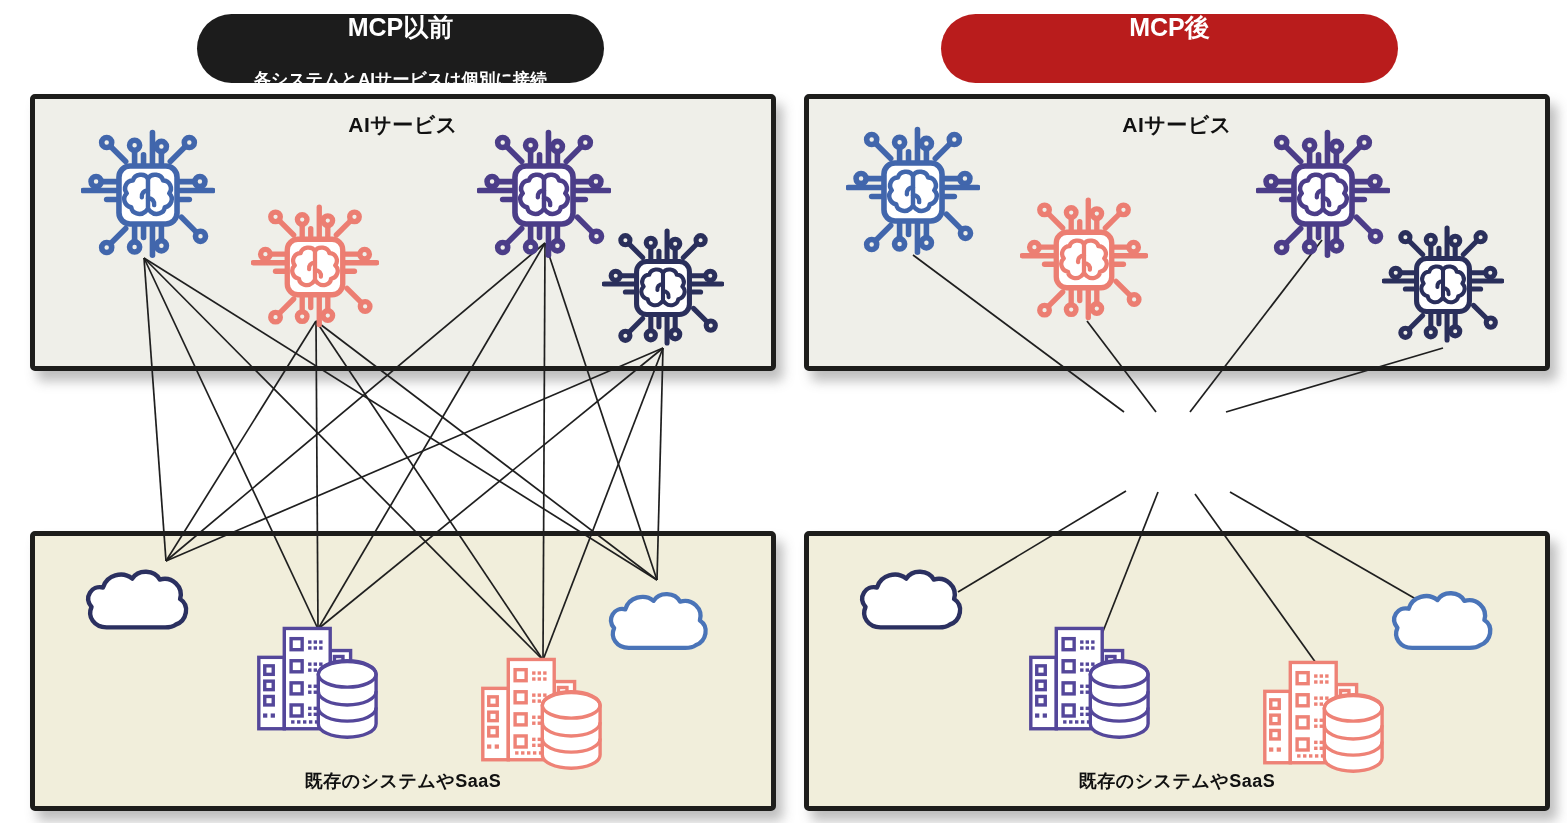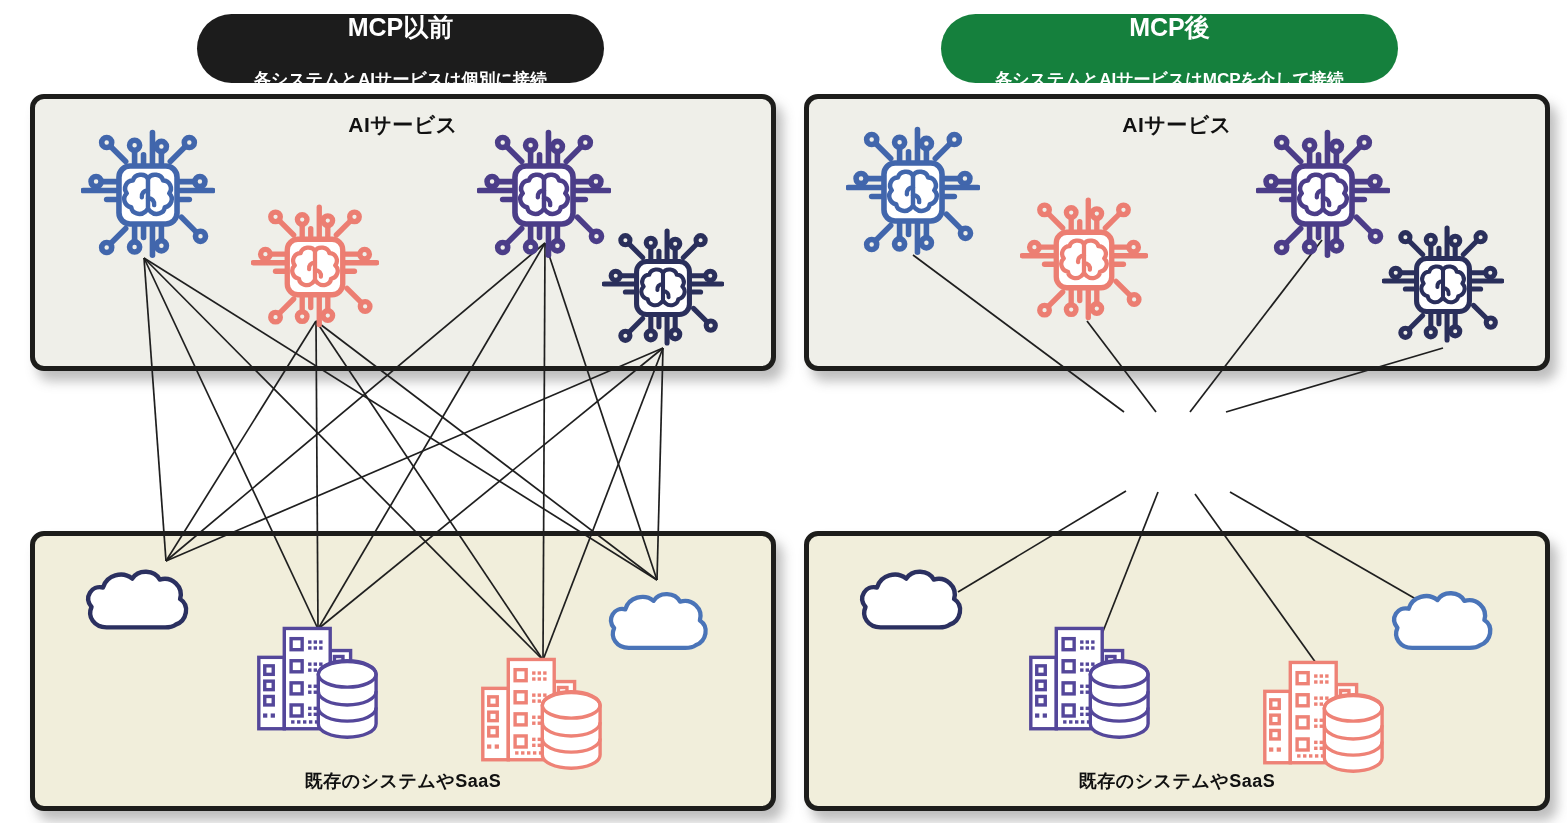--- a/index.html
+++ b/index.html
@@ -4,21 +4,21 @@
 <style>
   html,body{margin:0;padding:0;background:#ffffff;}
   .canvas{
     position:relative;width:1567px;height:823px;overflow:hidden;
     font-family:"Liberation Sans","DejaVu Sans",sans-serif;
     background:#ffffff;
   }
   
   .box{
     position:absolute;box-sizing:border-box;z-index:1;
-    border:5px solid #1d1d1b;border-radius:14px;
+    border:5px solid #1d1d1b;border-radius:5px;
     box-shadow:7px 10px 12px rgba(70,70,70,.35);
   }
   .box-label{
     position:absolute;left:0;width:100%;text-align:center;
     font-weight:bold;color:#111;letter-spacing:.5px;
   }
   .box-label.top{top:12px;font-size:21px;}
   .box-label.bottom{bottom:13px;font-size:18px;}
   
   .badge{
@@ -200,23 +200,22 @@
       <line x1="1126" y1="491" x2="958" y2="592" stroke="#1f1f1f"></line>
       <line x1="1158" y1="492" x2="1100" y2="639" stroke="#1f1f1f"></line>
       <line x1="1195" y1="494" x2="1316" y2="663" stroke="#1f1f1f"></line>
       <line x1="1230" y1="492" x2="1428" y2="606" stroke="#1f1f1f"></line>
     </svg>
 
   <div class="badge" style="left: 197px; top: 14px; width: 407px; height: 69px; background: rgb(28, 28, 28);">
     <div class="badge-title">MCP以前</div>
     <div class="badge-sub">各システムとAIサービスは個別に接続</div>
   </div>
-  <div class="badge" style="left: 941px; top: 14px; width: 457px; height: 69px; background: #15803d;">
+  <div class="badge" style="left: 941px; top: 14px; width: 457px; height: 69px; background: #b91c1c;">
     <div class="badge-title">MCP後</div>
-    <div class="badge-sub">各システムとAIサービスはMCPを介して接続</div>
   </div>
 
   <div class="node" style="left: 81px; top: 128px; width: 134px; height: 134px; color: rgb(65, 102, 172);">
       <svg viewBox="0 0 120 120">
         <use href="#sym-ai-chip"></use>
       </svg>
     </div>
   <div class="node" style="left: 251px; top: 203px; width: 128px; height: 128px; color: rgb(236, 126, 114);">
       <svg viewBox="0 0 120 120">
         <use href="#sym-ai-chip"></use>

